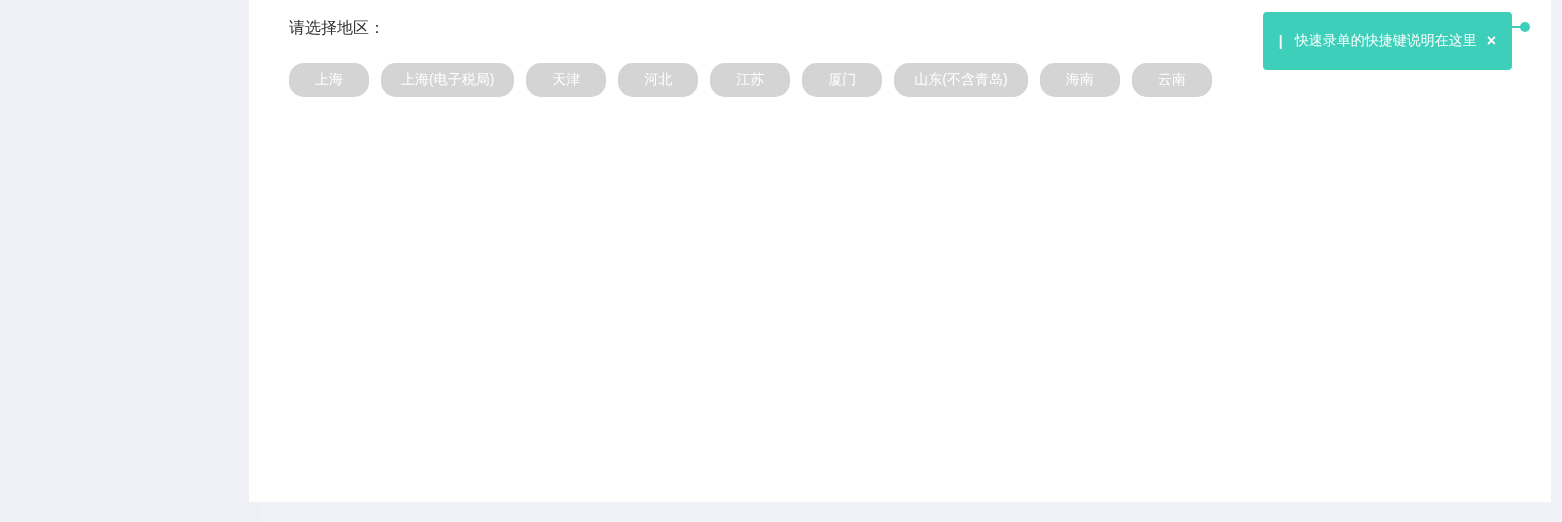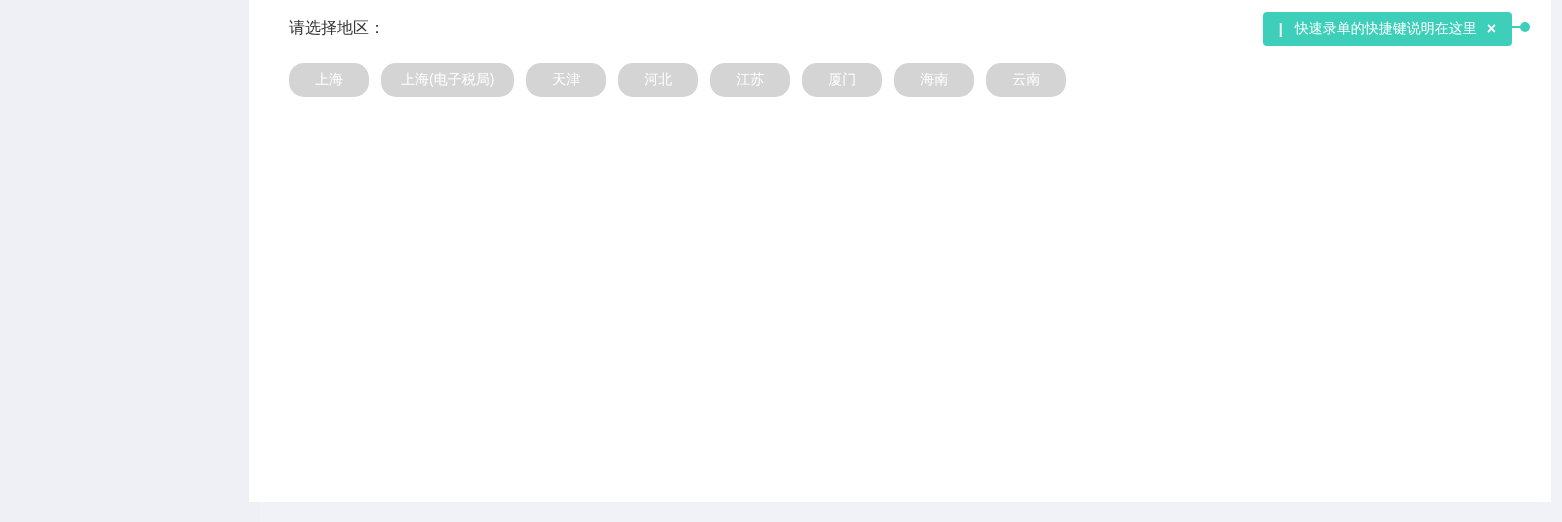--- a/index.html
+++ b/index.html
@@ -68,21 +68,21 @@
     }
 
     
     .tooltip-banner {
       position: absolute;
       top: 12px;
       right: 50px;
       background: #3ecfbb;
       color: #fff;
       font-size: 14px;
-      padding: 8px 16px;
+      padding: 20px 16px;
       border-radius: 4px;
       display: flex;
       align-items: center;
       gap: 10px;
       white-space: nowrap;
       z-index: 10;
     }
 
     .tooltip-banner::before {
       content: '|';
@@ -128,20 +128,21 @@
 
   <div class="region-grid">
 
     <button class="region-btn">上海</button>
     <button class="region-btn wide">上海(电子税局)</button>
     <button class="region-btn">天津</button>
     <button class="region-btn">河北</button>
     <button class="region-btn">江苏</button>
     <button class="region-btn">厦门</button>
 
+    <button class="region-btn wide">山东(不含青岛)</button>
     <button class="region-btn">海南</button>
     <button class="region-btn">云南</button>
   </div>
 </div>
 
 <div class="tooltip-banner">
   <span>快速录单的快捷键说明在这里</span>
   <span class="tooltip-close">×</span>
 </div>
 <div class="tooltip-line"></div>

